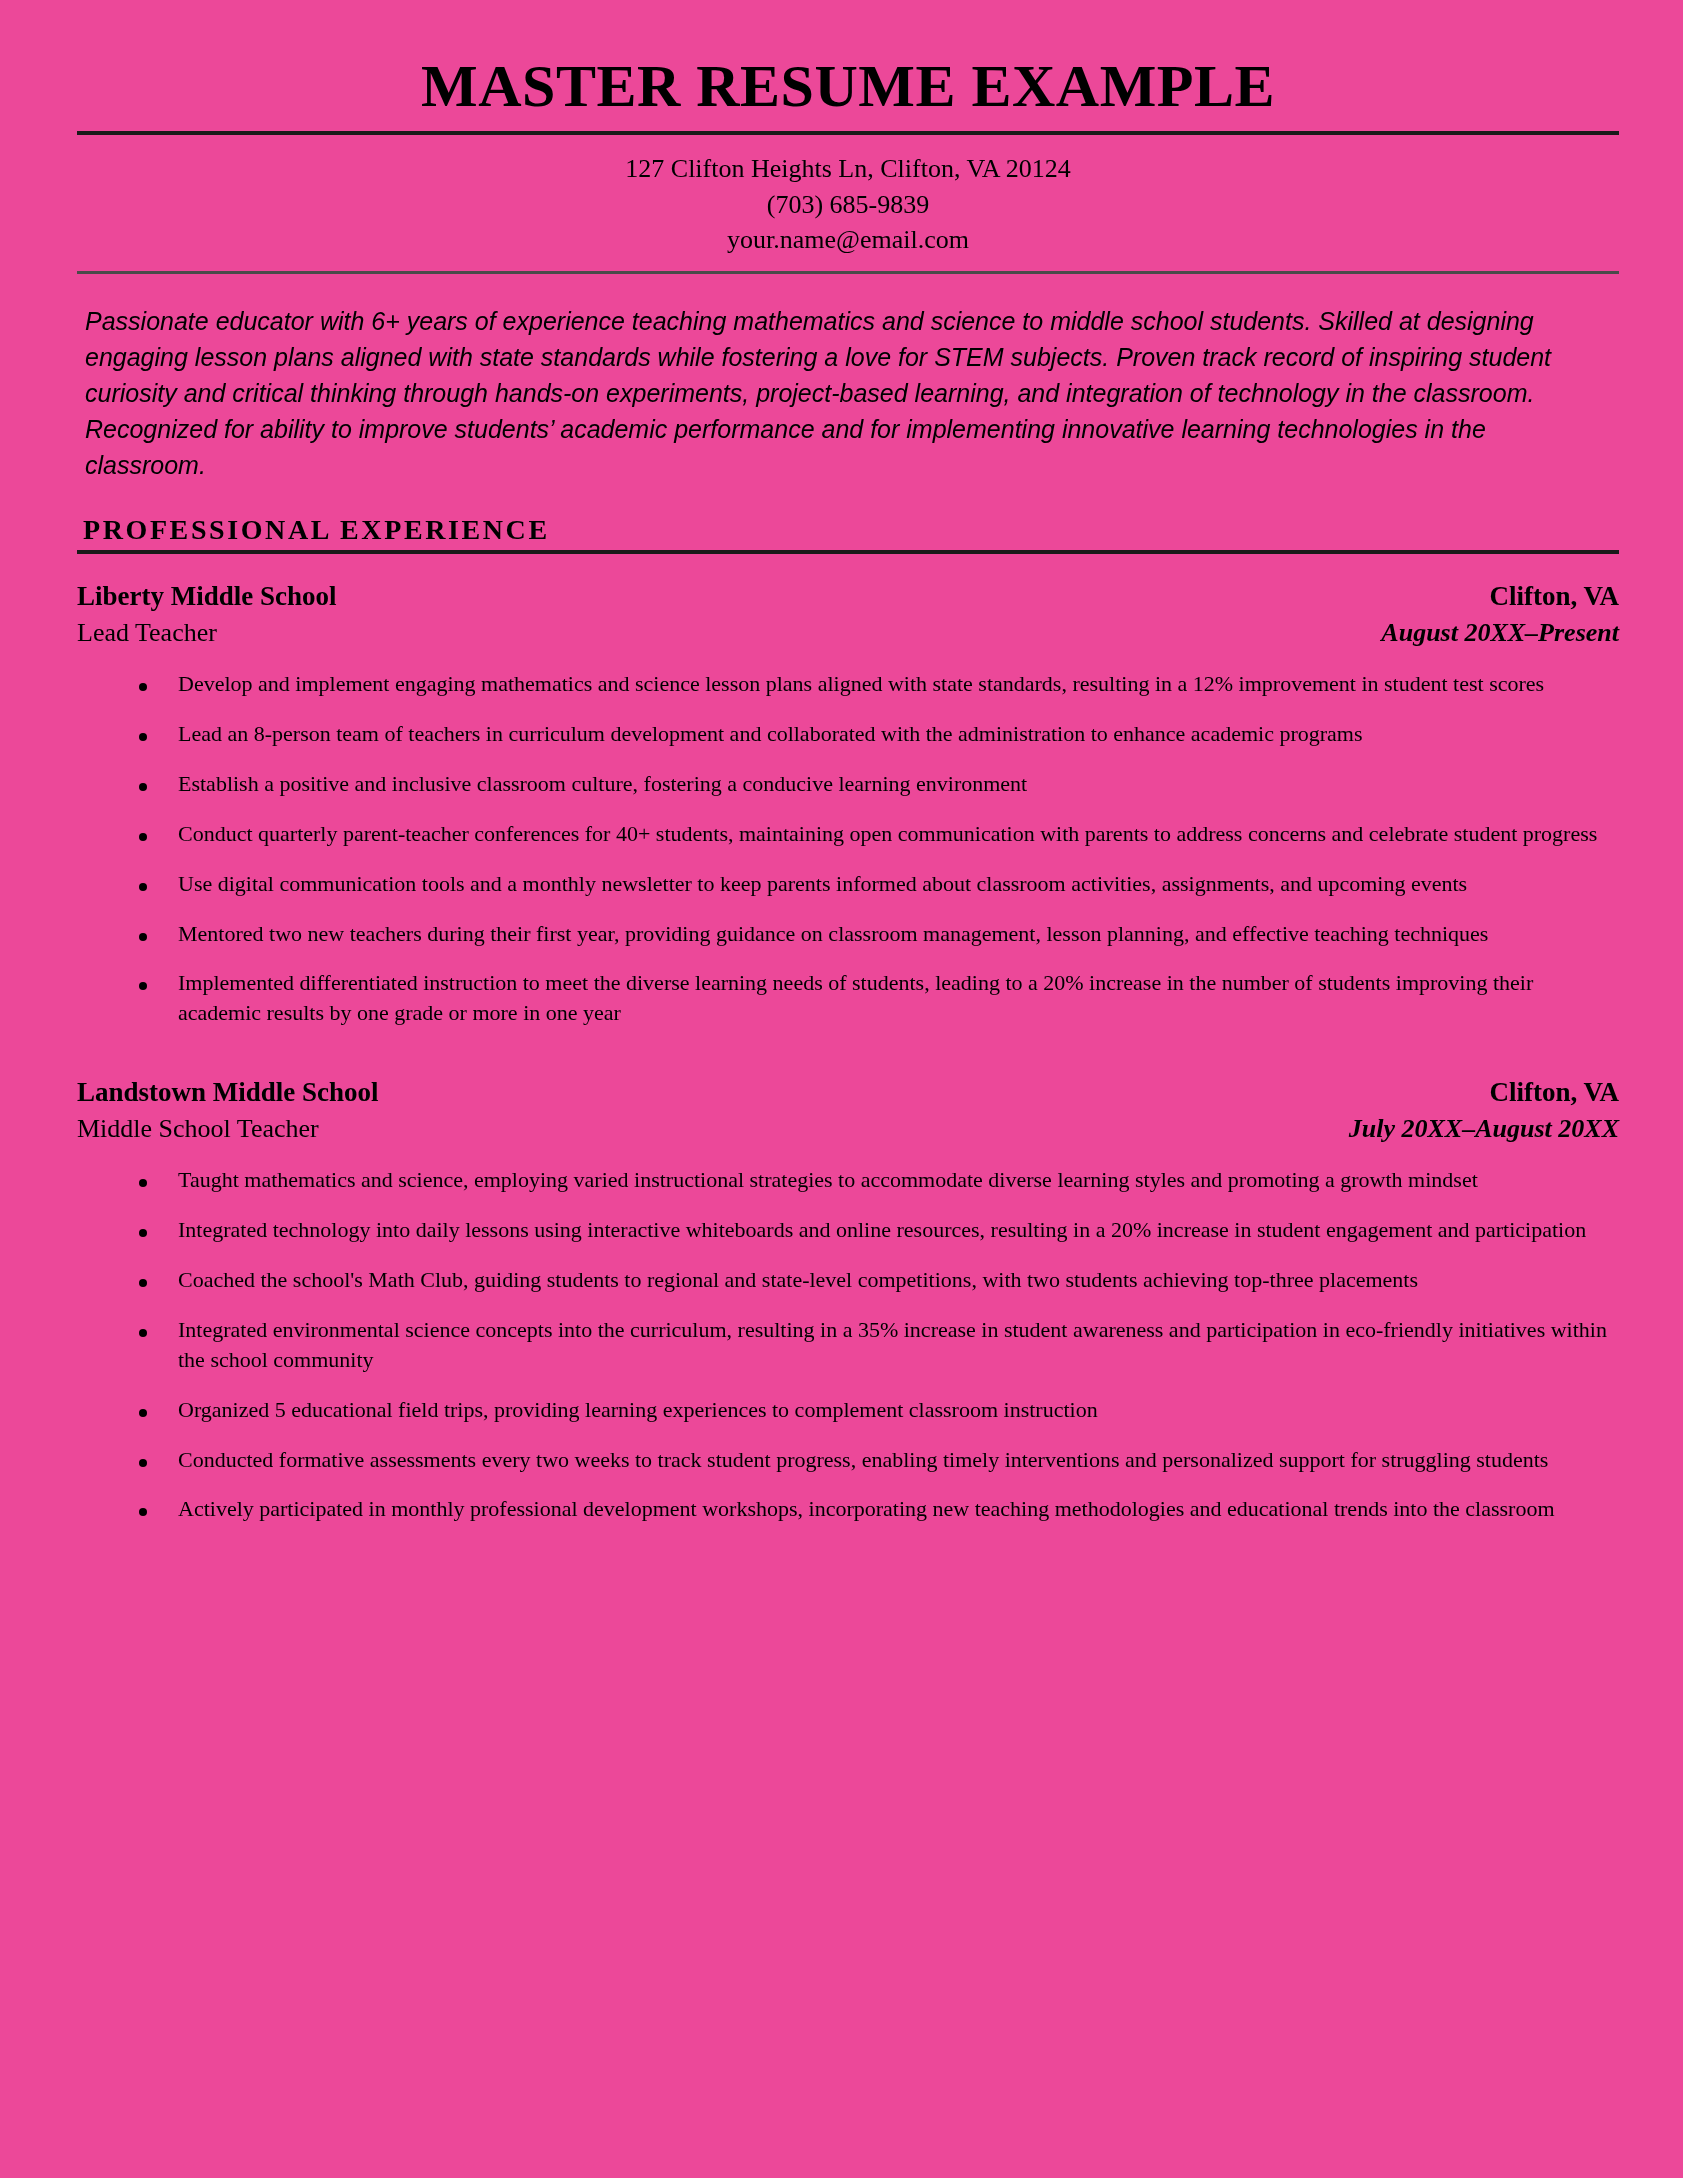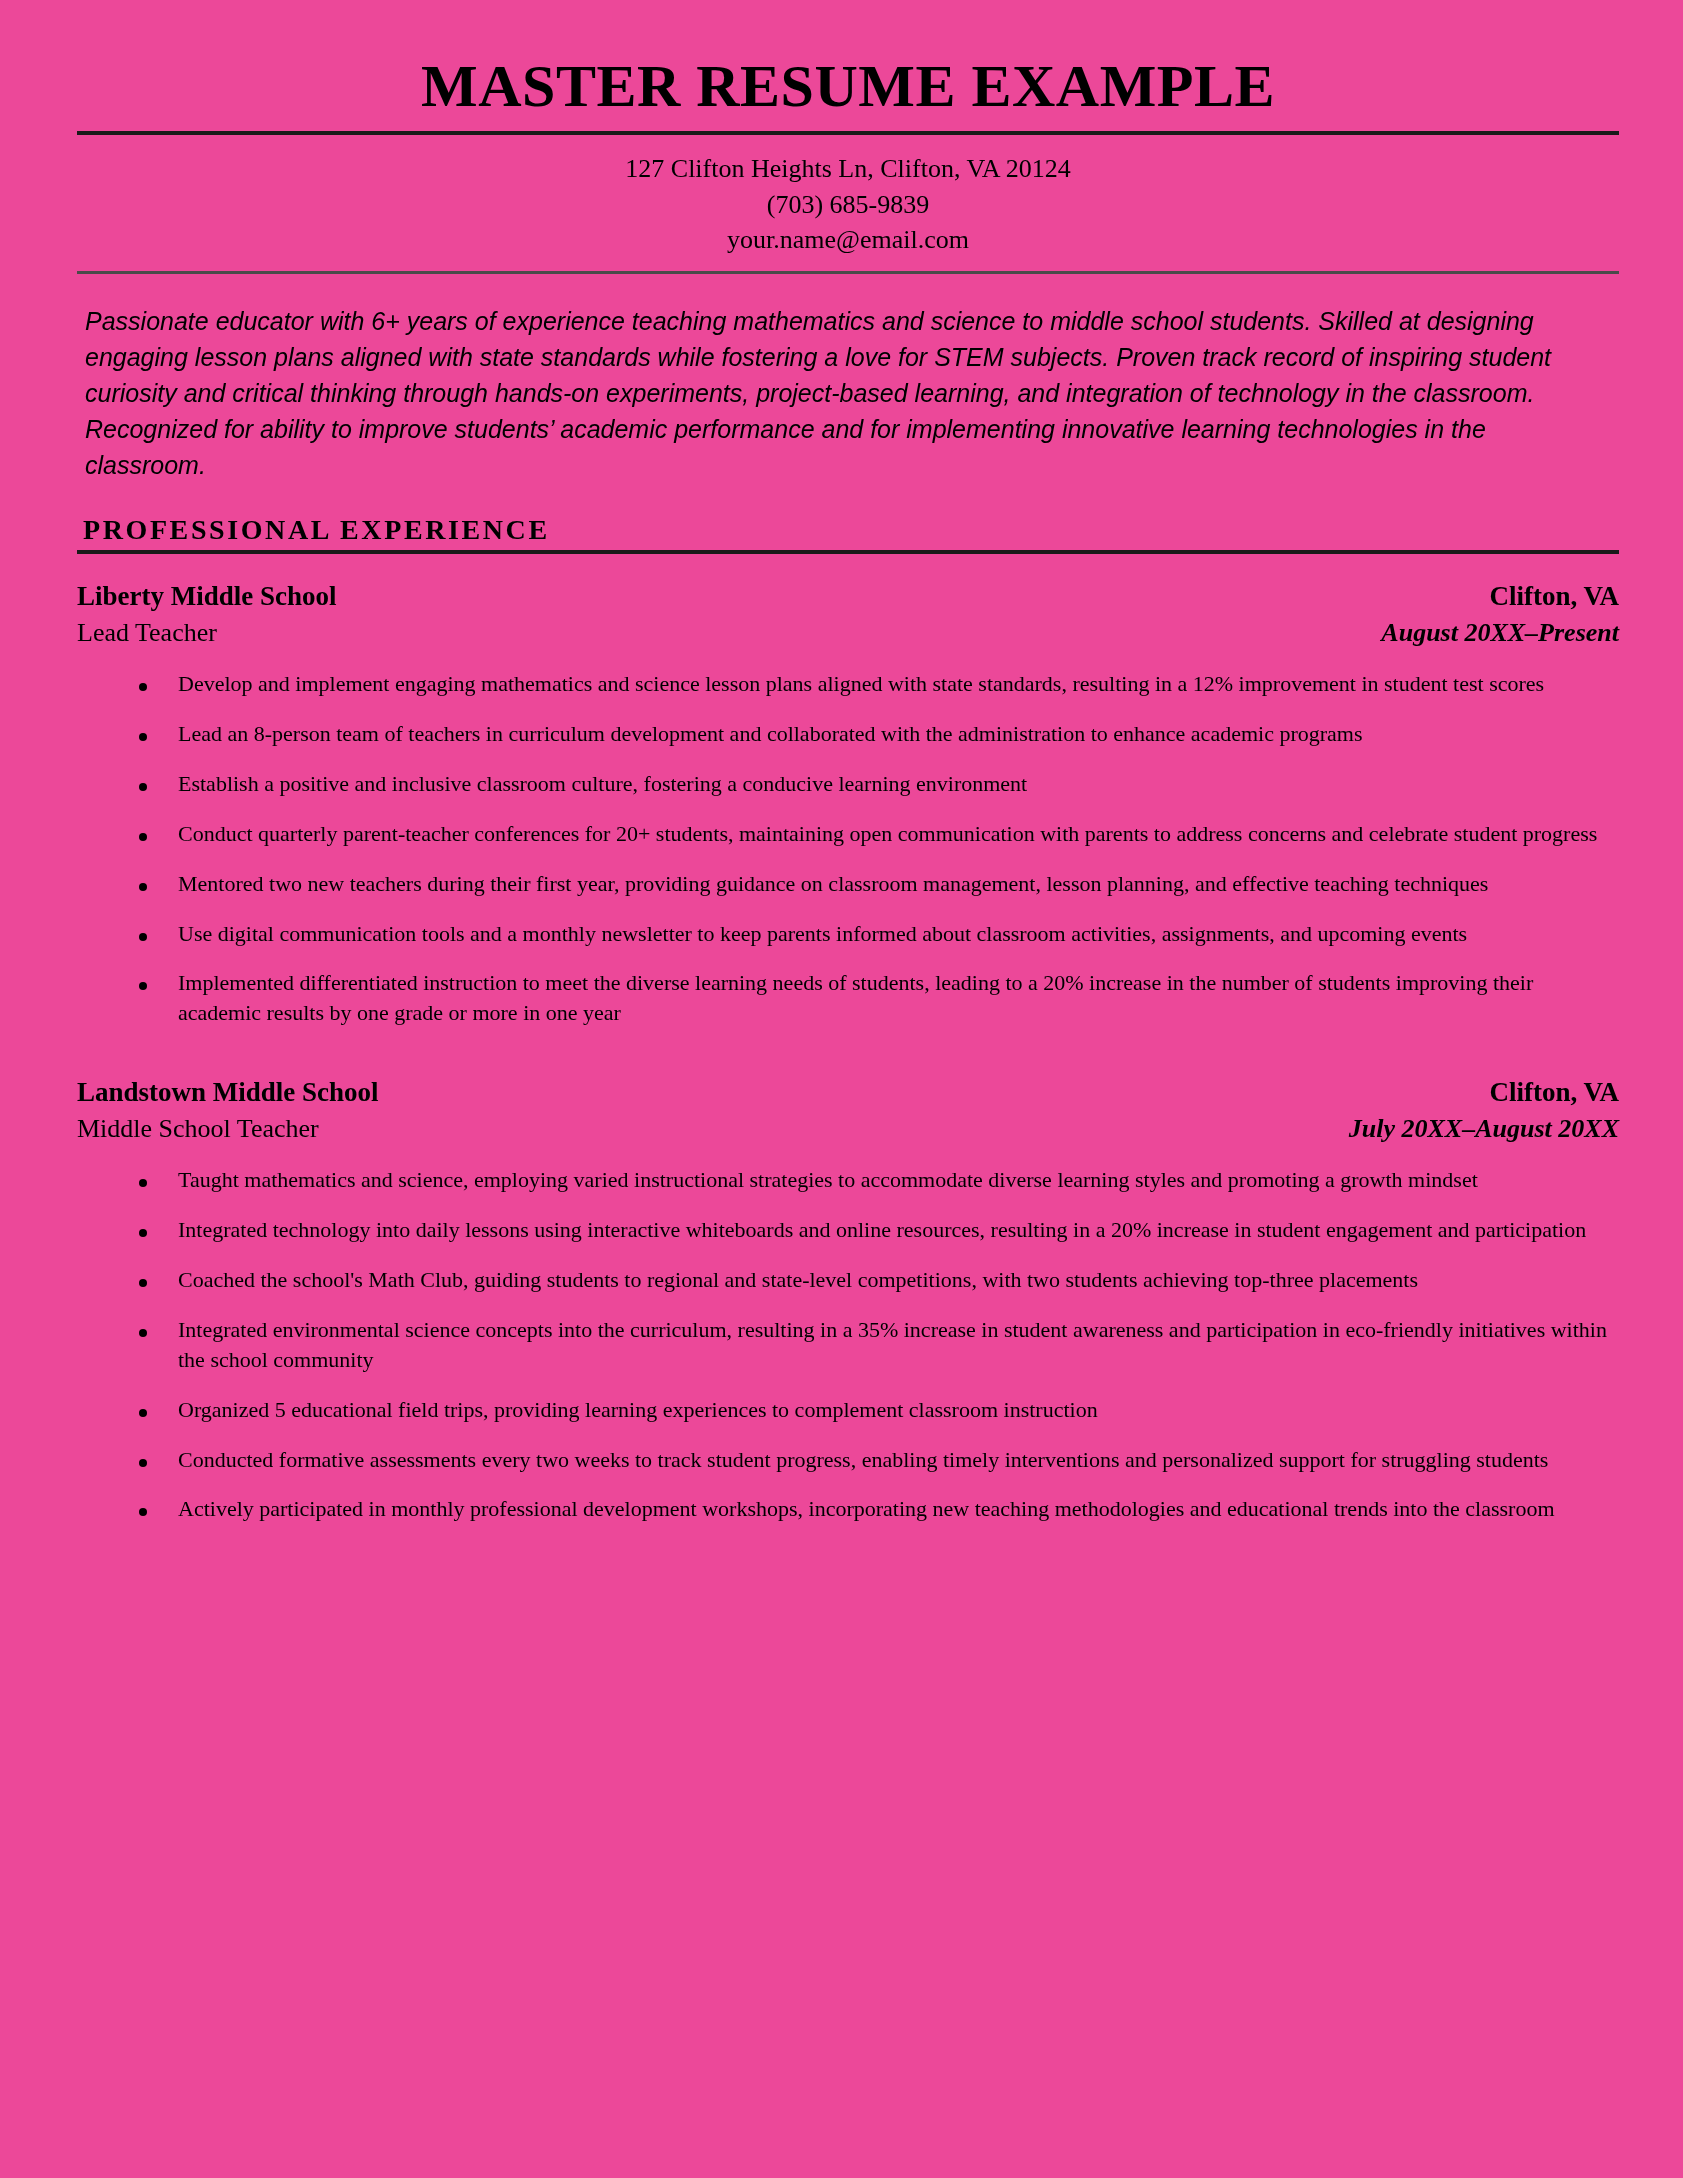--- a/index.html
+++ b/index.html
@@ -182,23 +182,23 @@
             <span class="job-location">Clifton, VA</span>
           </div>
           <div class="job-row secondary">
             <span class="job-role">Lead Teacher</span>
             <span class="job-dates">August 20XX–Present</span>
           </div>
           <ul class="bullets">
             <li>Develop and implement engaging mathematics and science lesson plans aligned with state standards, resulting in a 12% improvement in student test scores</li>
             <li>Lead an 8-person team of teachers in curriculum development and collaborated with the administration to enhance academic programs</li>
             <li>Establish a positive and inclusive classroom culture, fostering a conducive learning environment</li>
-            <li>Conduct quarterly parent-teacher conferences for 20+ students, maintaining open communication with parents to address concerns and celebrate student progress</li>
+            <li>Conduct quarterly parent-teacher conferences for 40+ students, maintaining open communication with parents to address concerns and celebrate student progress</li>
+            <li>Use digital communication tools and a monthly newsletter to keep parents informed about classroom activities, assignments, and upcoming events</li>
             <li>Mentored two new teachers during their first year, providing guidance on classroom management, lesson planning, and effective teaching techniques</li>
-            <li>Use digital communication tools and a monthly newsletter to keep parents informed about classroom activities, assignments, and upcoming events</li>
             <li>Implemented differentiated instruction to meet the diverse learning needs of students, leading to a 20% increase in the number of students improving their academic results by one grade or more in one year</li>
           </ul>
         </div>
         <div class="job">
           <div class="job-row">
             <span class="job-company">Landstown Middle School</span>
             <span class="job-location">Clifton, VA</span>
           </div>
           <div class="job-row secondary">
             <span class="job-role">Middle School Teacher</span>

